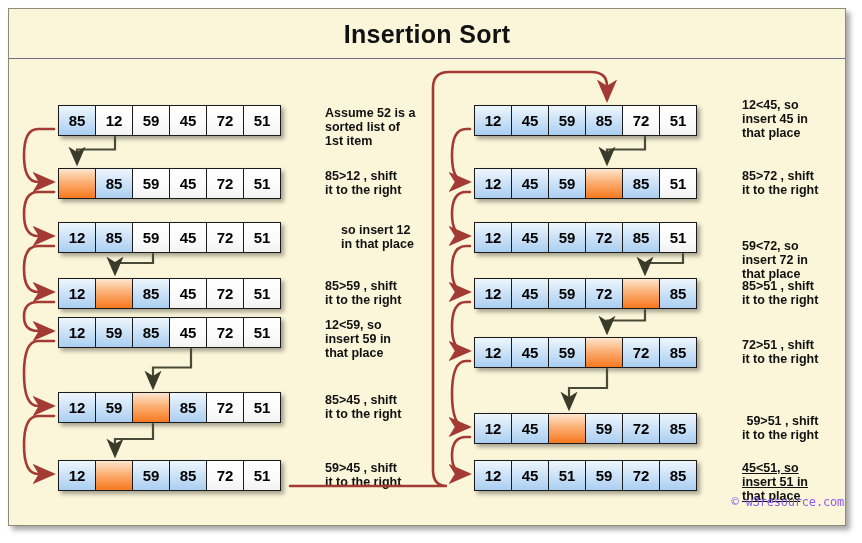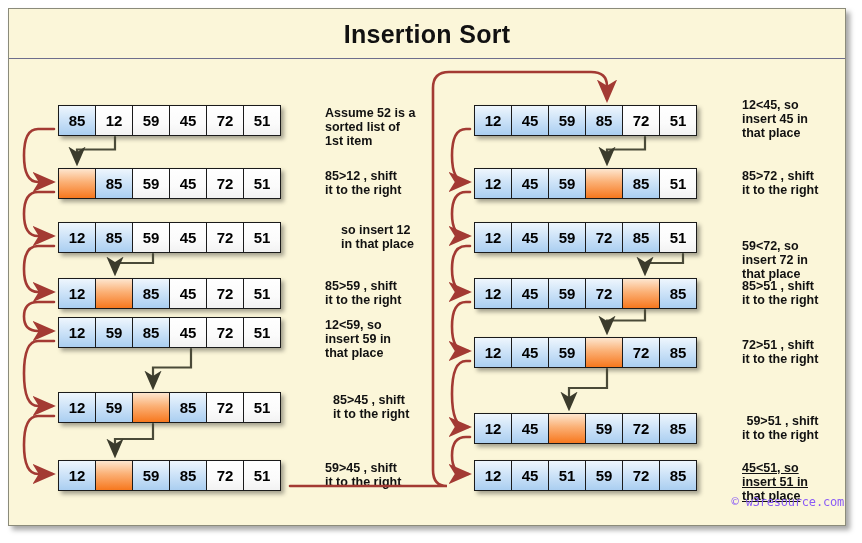--- a/index.html
+++ b/index.html
@@ -107,21 +107,21 @@
 insert 59 in
 that place</div>
       <div class="row" style="left: 58px; top: 392px;">
         <div class="cell blue">12</div>
         <div class="cell blue">59</div>
         <div class="cell orange"></div>
         <div class="cell blue">85</div>
         <div class="cell white">72</div>
         <div class="cell white">51</div>
       </div>
-      <div class="cap" style="left: 333px; top: 393px;">85&gt;45 , shift
+      <div class="cap" style="left: 325px; top: 393px;">85&gt;45 , shift
 it to the right</div>
       <div class="row" style="left: 58px; top: 460px;">
         <div class="cell blue">12</div>
         <div class="cell orange"></div>
         <div class="cell blue">59</div>
         <div class="cell blue">85</div>
         <div class="cell white">72</div>
         <div class="cell white">51</div>
       </div>
       <div class="cap" style="left: 325px; top: 461px;">59&gt;45 , shift

